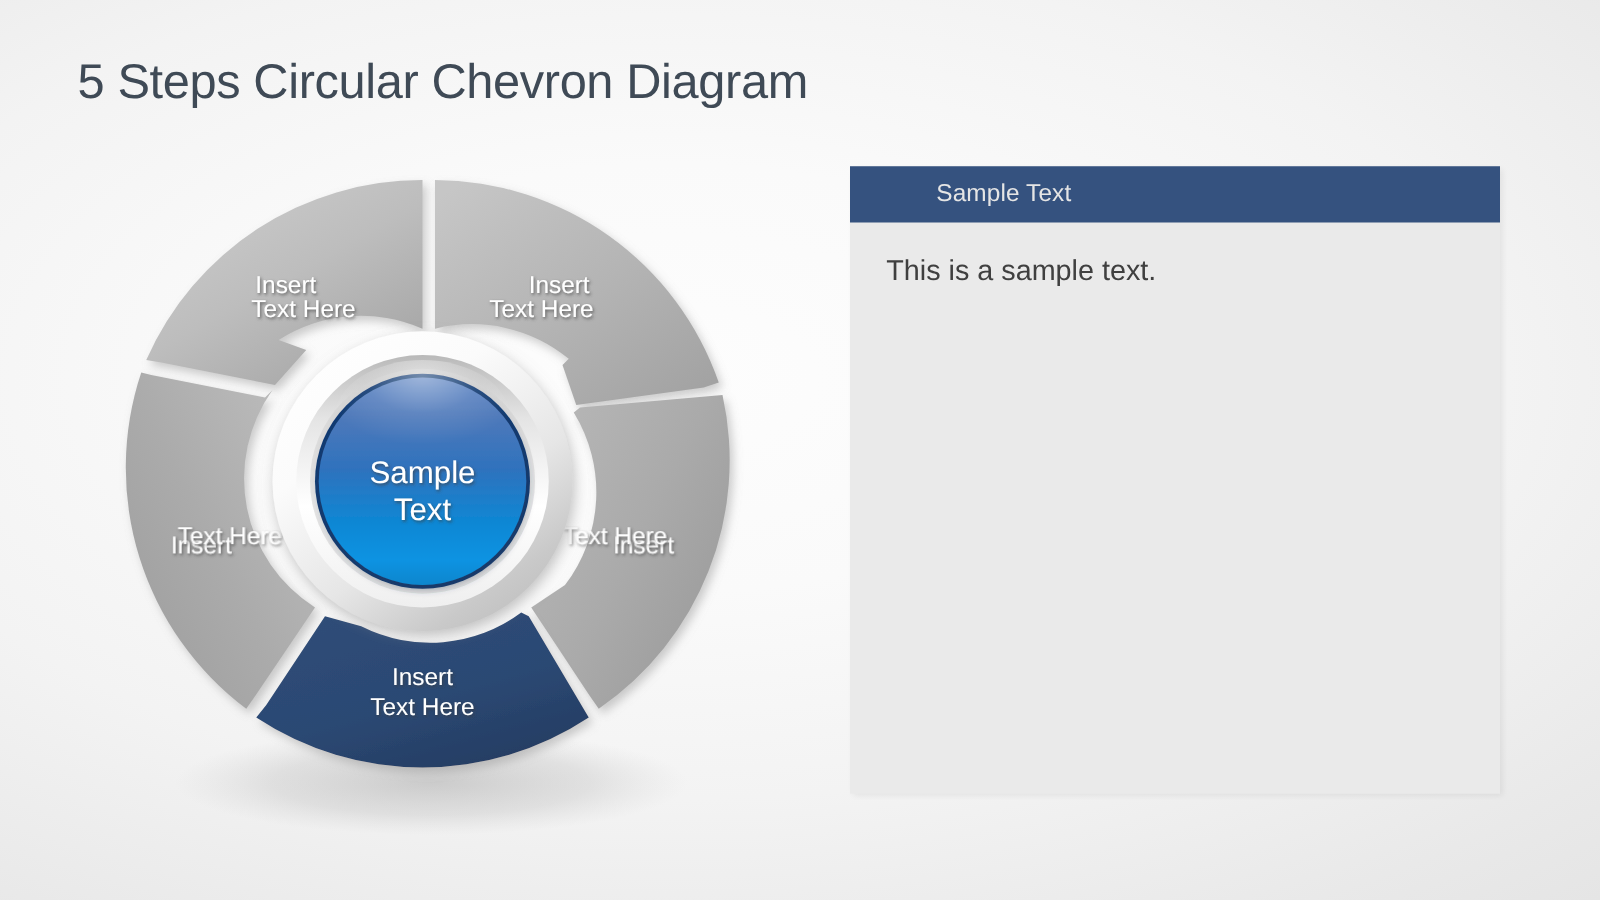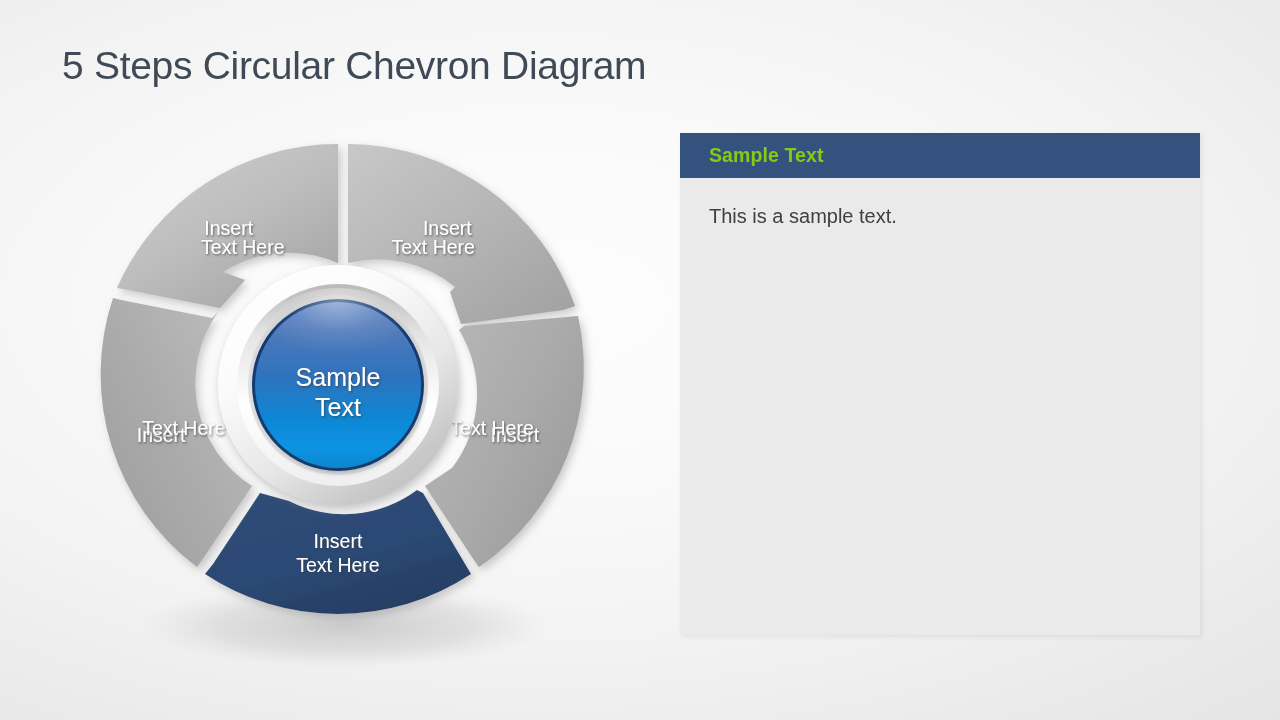--- a/index.html
+++ b/index.html
@@ -58,31 +58,32 @@
     box-shadow: 2px 2px 5px rgba(0,0,0,0.07);
   }
   #panel-header {
     height: 45px;
     background: #35527f;
     display: flex;
     align-items: center;
     padding-left: 29px;
   }
   #panel-header-title {
-    color: #84cc16;
+    color: #e5e5e5;
     font-size: 19.5px;
-    font-weight: 700;
+    font-weight: 400;
     letter-spacing: 0.1px;
+    margin-left: 40px;
   }
   #panel-body {
     padding: 25px 29px 0 29px;
   }
   .panel-line {
     color: #404040;
-    font-size: 20px;
+    font-size: 23px;
     line-height: 26.5px;
     white-space: nowrap;
   }
 </style>
 </head>
 <body>
 
 <div id="slide">
 
   <div id="title">5 Steps Circular Chevron Diagram</div>

